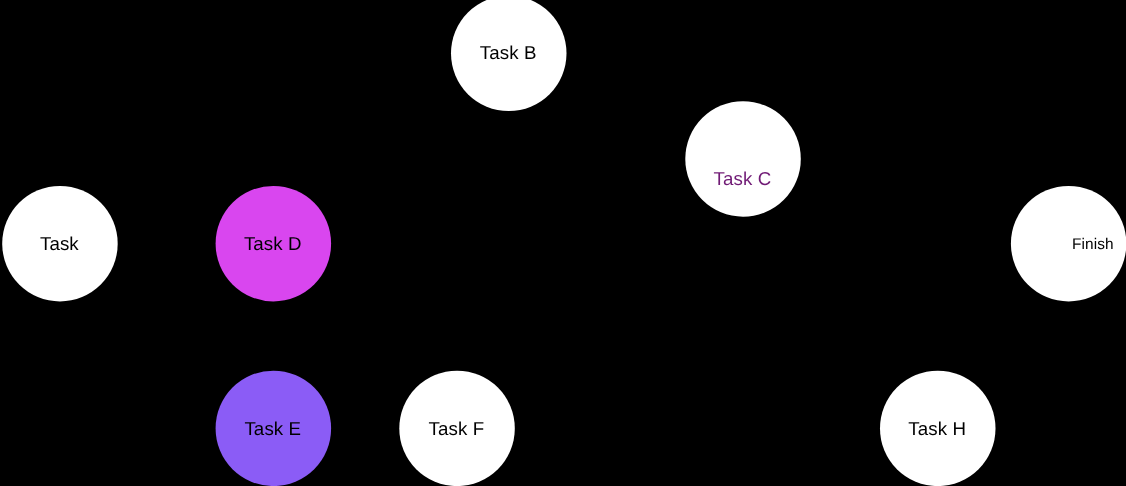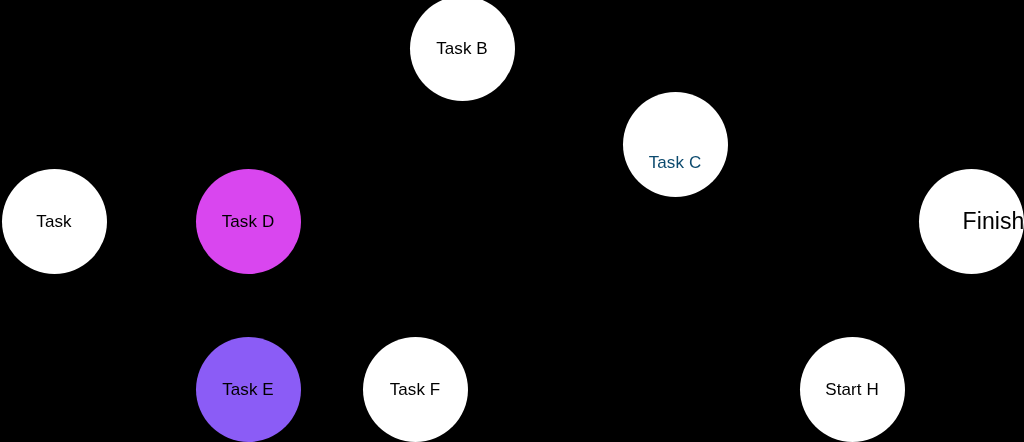--- a/index.html
+++ b/index.html
@@ -36,33 +36,33 @@
 </style>
 </head>
 <body>
 
 <div id="canvas" style="width: 1024px; height: 442px; background: rgb(0, 0, 0);">
 
     <div class="node" style="width: 105px; height: 105px; left: 409.5px; top: -4.5px; background: rgb(255, 255, 255);">
       <span class="node-label" style="color: rgb(0, 0, 0); font-size: 17px;">Task B</span>
     </div>
     <div class="node" style="width: 105px; height: 105px; left: 622.5px; top: 91.5px; background: rgb(255, 255, 255);">
-      <span class="node-label" style="color: #0c4a6e; font-size: 17px; margin-top: 36px;">Task C</span>
+      <span class="node-label" style="color: #701a75; font-size: 17px; margin-top: 36px;">Task C</span>
     </div>
     <div class="node" style="width: 105px; height: 105px; left: 1.5px; top: 168.5px; background: rgb(255, 255, 255);">
       <span class="node-label" style="color: rgb(0, 0, 0); font-size: 17px;">Task</span>
     </div>
     <div class="node" style="width: 105px; height: 105px; left: 195.5px; top: 168.5px; background: #d946ef;">
       <span class="node-label" style="color: rgb(0, 0, 0); font-size: 17px;">Task D</span>
     </div>
     <div class="node" style="width: 105px; height: 105px; left: 918.5px; top: 168.5px; background: rgb(255, 255, 255);">
-      <span class="node-label" style="color: rgb(0, 0, 0); font-size: 23px; margin-left: 45px;">Finish</span>
+      <span class="node-label" style="color: rgb(0, 0, 0); font-size: 14px; margin-left: 45px;">Finish</span>
     </div>
     <div class="node" style="width: 105px; height: 105px; left: 195.5px; top: 336.5px; background: #8b5cf6;">
       <span class="node-label" style="color: rgb(0, 0, 0); font-size: 17px;">Task E</span>
     </div>
     <div class="node" style="width: 105px; height: 105px; left: 362.5px; top: 336.5px; background: rgb(255, 255, 255);">
       <span class="node-label" style="color: rgb(0, 0, 0); font-size: 17px;">Task F</span>
     </div>
     <div class="node" style="width: 105px; height: 105px; left: 799.5px; top: 336.5px; background: rgb(255, 255, 255);">
-      <span class="node-label" style="color: rgb(0, 0, 0); font-size: 17px;">Start H</span>
+      <span class="node-label" style="color: rgb(0, 0, 0); font-size: 17px;">Task H</span>
     </div>
   </div>
 
 </body></html>

